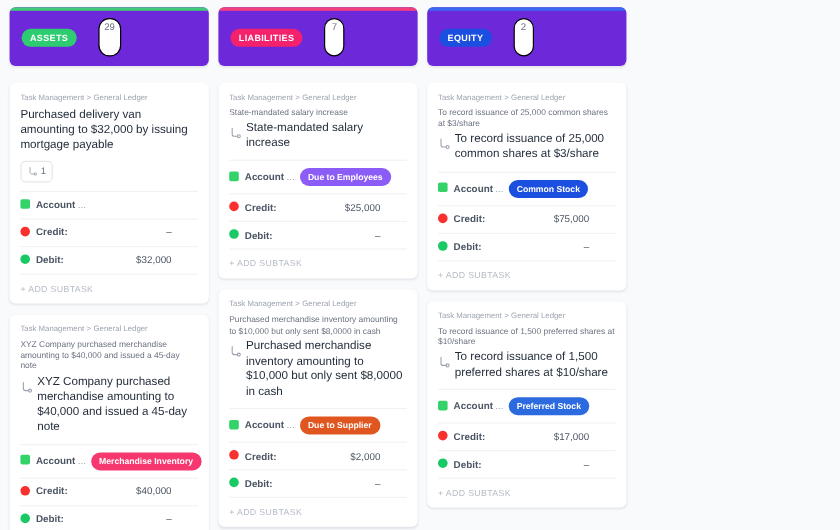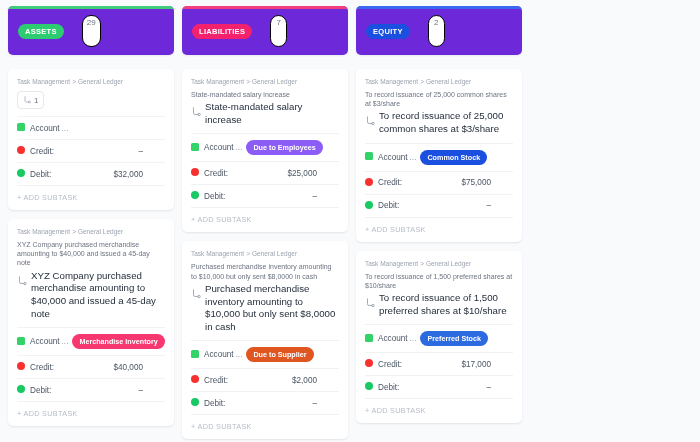--- a/index.html
+++ b/index.html
@@ -72,21 +72,21 @@
 
   
   .frow {
     display: flex; align-items: center;
     border-top: 1px solid #f1f2f4;
     padding: 6px 0 6px 0;
     font-size: 8.2px; color: #4b5563;
   }
   .frow.first { border-top: 1px solid #f1f2f4; }
   .fdot { flex: 0 0 auto; margin-right: 5px; }
-  .flabel { flex: 0 0 auto; }
+  .flabel { flex: 0 0 auto; font-weight: bold; }
   .fval { margin-left: auto; padding-right: 22px; color: #4b5563; font-size: 8.2px; }
   .sq { width: 8px; height: 8px; border-radius: 1.5px; display: inline-block; }
   .ci { width: 8px; height: 8px; border-radius: 50%; display: inline-block; }
   .pill {
     font-size: 7.2px; color: #fff; font-weight: bold;
     padding: 3px 7px; border-radius: 9px; white-space: nowrap;
     margin-left: 4px;
   }
   .ellip { color: #9ca3af; margin-left: 2px; }
   .addsub {
@@ -99,21 +99,21 @@
 <body>
 
 <div class="board">
     <div class="column">
       <div class="col-head">
         <div class="col-accent" style="background:#41cc79"></div>
         <span class="col-badge" style="background:#2ecc71">ASSETS</span>
         <span class="col-count">29</span>
       </div>
       <div class="cards">
-        <div class="card"><div class="crumb"><span>Task Management</span><span class="sep">&gt;</span><span>General Ledger</span></div><div class="subcount">
+        <div class="card"><div class="crumb"><span>Task Management</span><span class="sep">&gt;</span><span>General Ledger</span></div><div class="title">Purchased delivery van amounting to $32,000 by issuing mortgage payable</div><div class="subcount">
             <span class="sub-icon"><svg width="8" height="8" viewBox="0 0 12 12">
                 <path d="M3 1 L3 7 Q3 9 5 9 L8.5 9" fill="none" stroke="#9ca3af" stroke-width="1.1" stroke-linecap="round"></path>
                 <circle cx="9.6" cy="9" r="1.5" fill="none" stroke="#9ca3af" stroke-width="1.1"></circle>
               </svg></span>
             <span>1</span>
           </div><div class="frow first">
             <span class="fdot"><span class="sq" style="background:#34d36a"></span></span>
             <span class="flabel">Account</span>
             <span class="ellip">...</span>
           </div><div class="frow">

